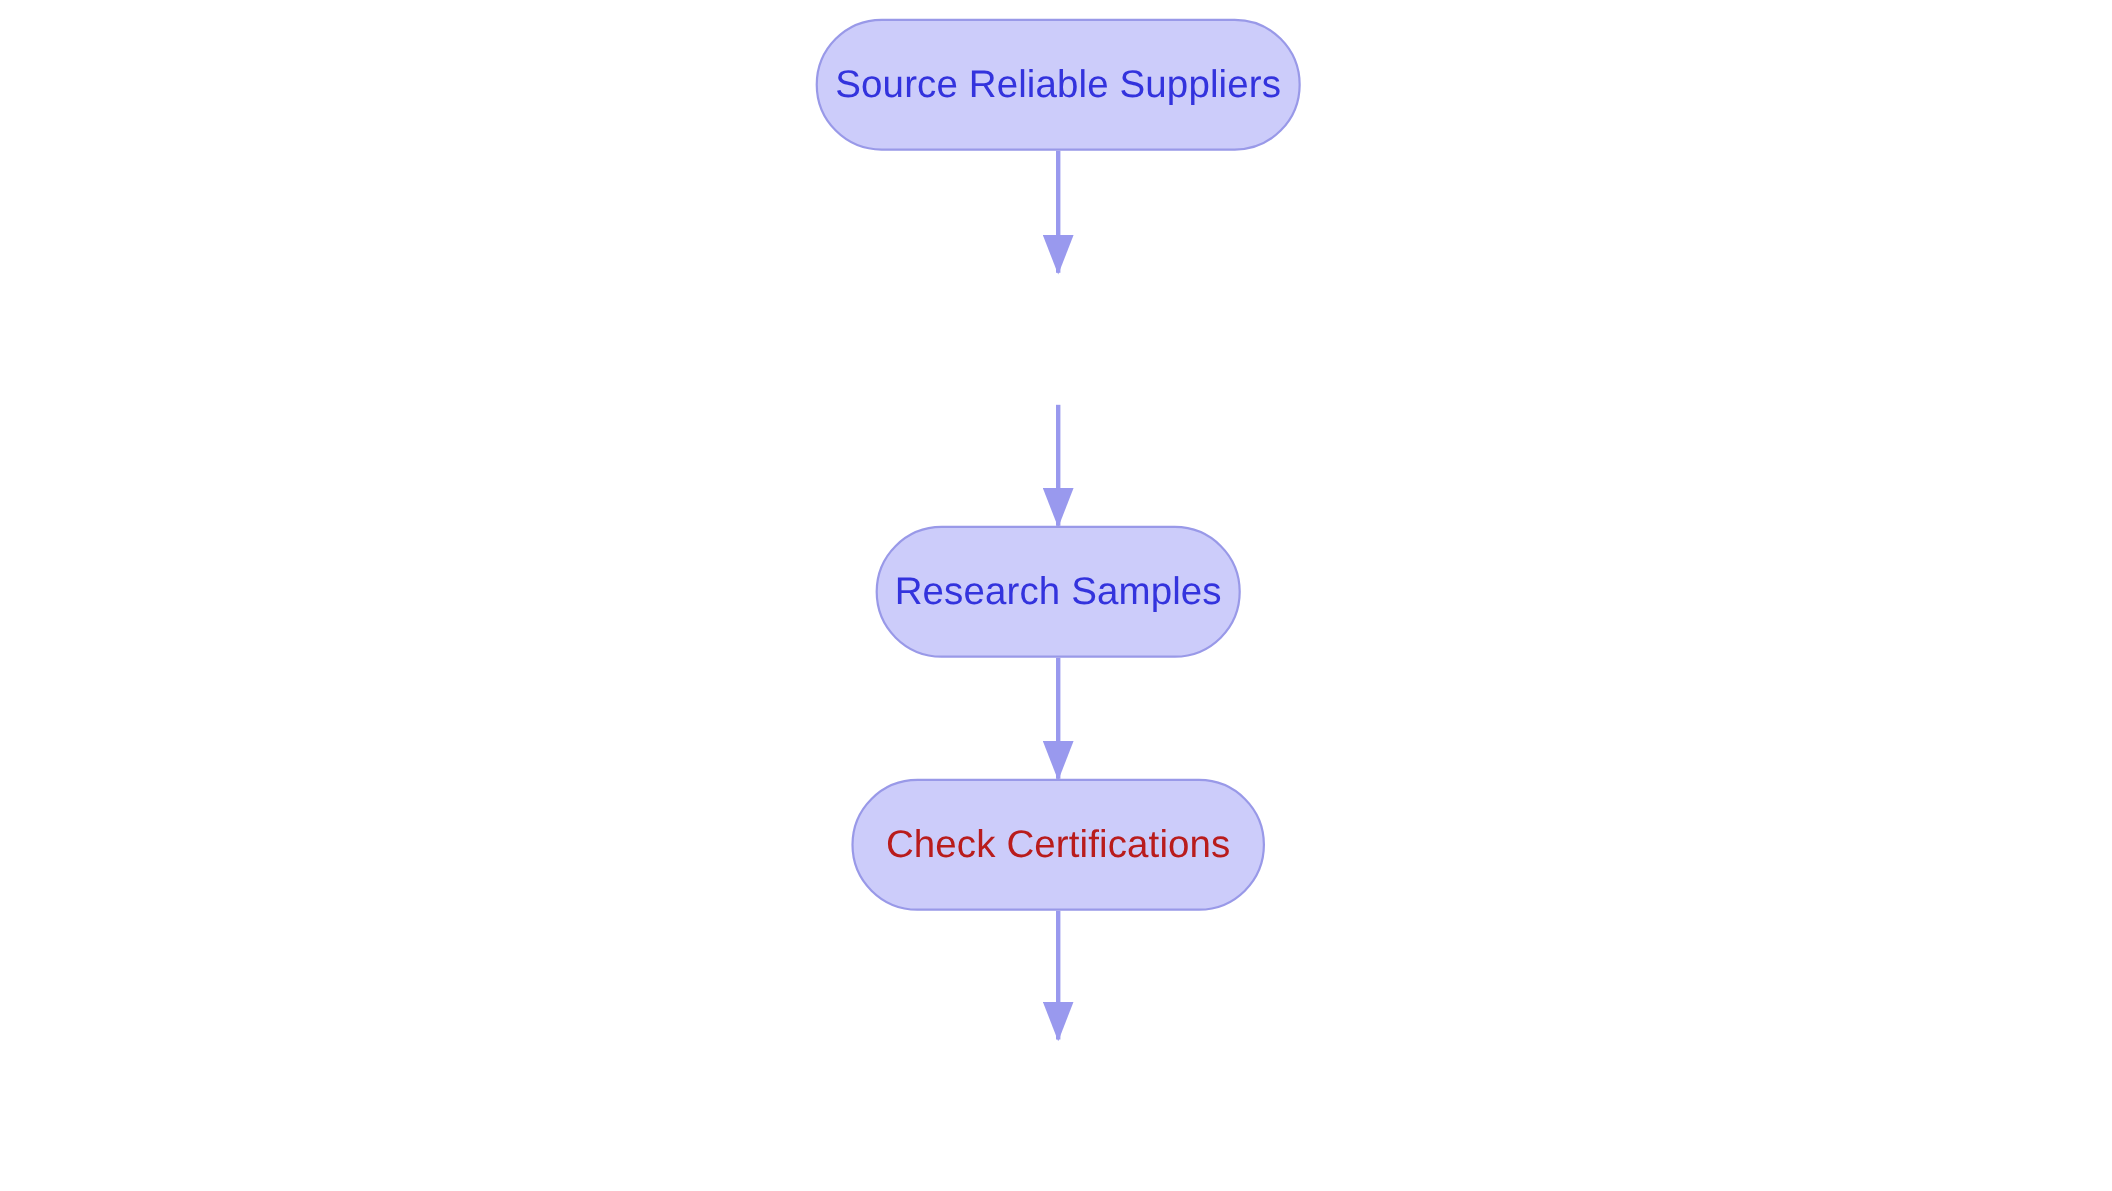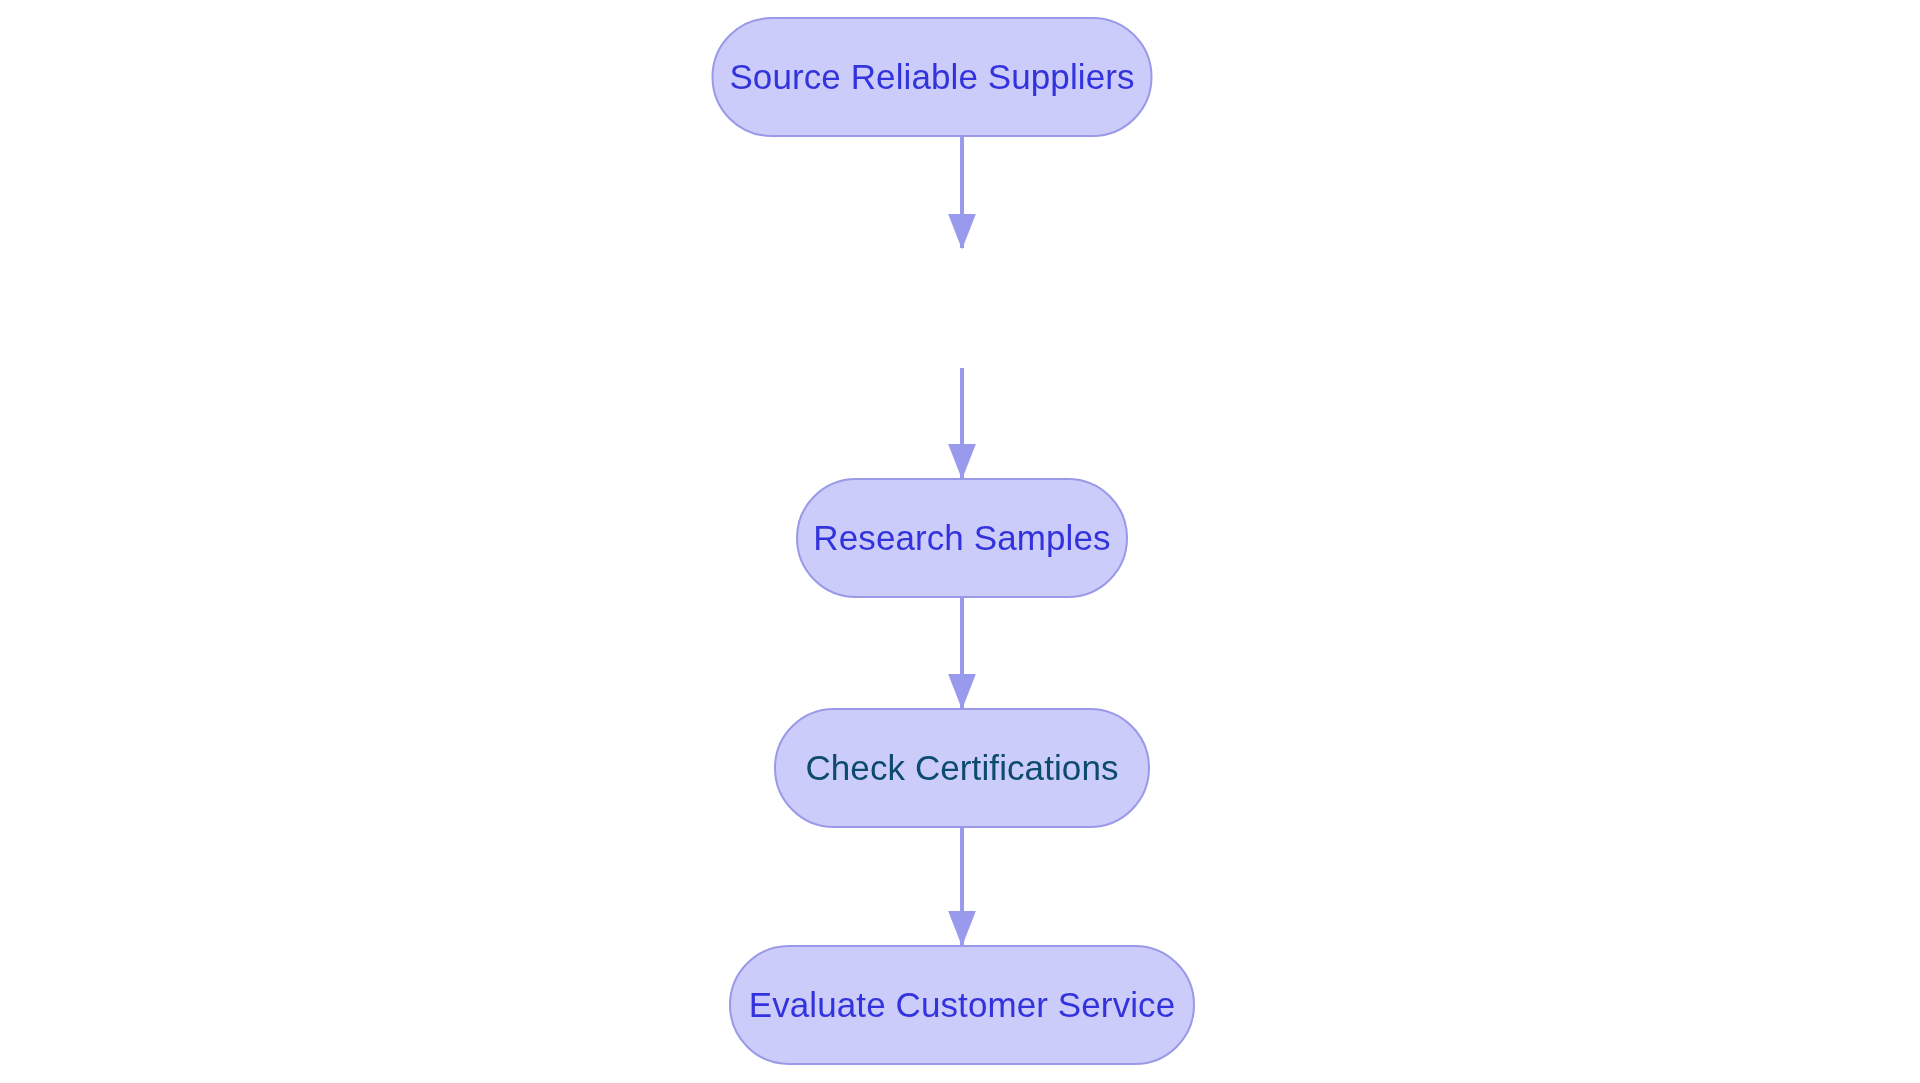--- a/index.html
+++ b/index.html
@@ -66,27 +66,24 @@
     </defs>
     <g id="edges-group">
         <line x1="962" y1="137" x2="962" y2="248" stroke="#9999EE" stroke-width="4" marker-end="url(#arrowhead)"></line>
         <line x1="962" y1="368" x2="962" y2="478" stroke="#9999EE" stroke-width="4" marker-end="url(#arrowhead)"></line>
         <line x1="962" y1="598" x2="962" y2="708" stroke="#9999EE" stroke-width="4" marker-end="url(#arrowhead)"></line>
         <line x1="962" y1="828" x2="962" y2="945" stroke="#9999EE" stroke-width="4" marker-end="url(#arrowhead)"></line>
       </g>
   </svg>
 
   <div id="node-layer">
-      <div class="flow-node" style="left: 932px; top: 17px; width: 441px; height: 120px; background: rgb(204, 204, 250); border-color: rgb(153, 153, 232);">
+      <div class="flow-node" style="left: 962px; top: 17px; width: 441px; height: 120px; background: rgb(204, 204, 250); border-color: rgb(153, 153, 232);">
         <span class="flow-node-label" style="color: rgb(51, 51, 221);">Source Reliable Suppliers</span>
       </div>
       <div class="flow-node" style="left: 962px; top: 478px; width: 332px; height: 120px; background: rgb(204, 204, 250); border-color: rgb(153, 153, 232);">
         <span class="flow-node-label" style="color: rgb(51, 51, 221);">Research Samples</span>
       </div>
       <div class="flow-node" style="left: 962px; top: 708px; width: 376px; height: 120px; background: rgb(204, 204, 250); border-color: rgb(153, 153, 232);">
-        <span class="flow-node-label" style="color: #0c4a6e; text-align: center;">Check Certifications</span>
-      </div>
-      <div class="flow-node" style="left: 962px; top: 945px; width: 466px; height: 120px; background: rgb(204, 204, 250); border-color: rgb(153, 153, 232);">
-        <span class="flow-node-label" style="color: rgb(51, 51, 221);">Evaluate Customer Service</span>
+        <span class="flow-node-label" style="color: #b91c1c; text-align: center;">Check Certifications</span>
       </div>
     </div>
 
 </div>
 
 </body></html>

